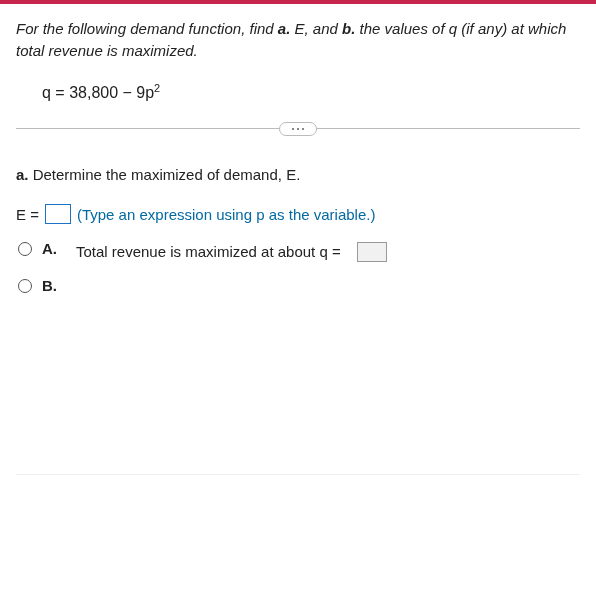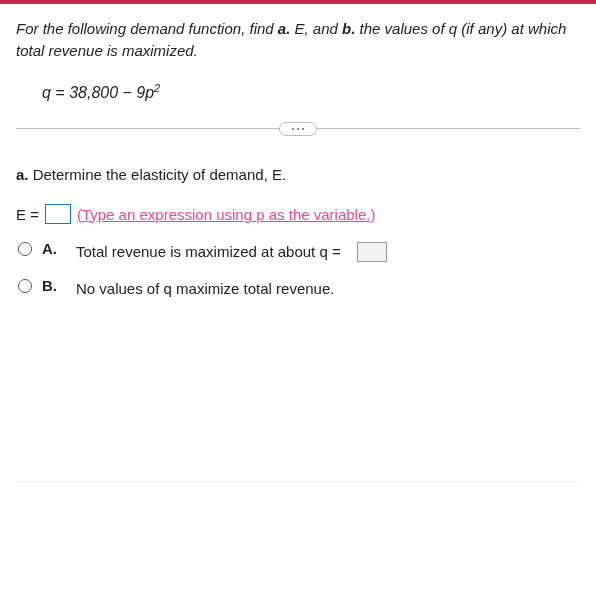--- a/index.html
+++ b/index.html
@@ -19,21 +19,20 @@
     padding: 14px 16px 16px 16px;
   }
   .question-text {
     line-height: 1.45;
     margin-bottom: 22px;
     font-style: italic;
   }
   .equation {
     margin: 0 0 20px 26px;
     font-size: 16px;
-    font-style: italic;
   }
   sup { font-size: 11px; vertical-align: super; line-height: 0; }
   .divider-wrap {
     position: relative;
     margin: 10px 0 28px 0;
     height: 14px;
     display: flex;
     align-items: center;
   }
   .divider-line {
@@ -82,22 +81,21 @@
   .input-box-gray {
     width: 30px;
     height: 20px;
     border: 1px solid #999;
     background: #f1f1f1;
     font-size: 13px;
     text-align: center;
     padding: 0;
   }
   .hint {
-    color: #ec4899;
-    text-decoration: underline;
+    color: #0369a1;
   }
   .choices {
     margin-top: 14px;
   }
   .choice {
     display: flex;
     align-items: flex-start;
     gap: 10px;
     margin-bottom: 14px;
     margin-left: 2px;
@@ -150,21 +148,21 @@
   <div class="divider-wrap">
     <hr class="divider-line">
     <div class="divider-pill">
       <span></span>
       <span></span>
       <span></span>
     </div>
   </div>
 
   <div class="part">
-    <b>a.</b><span> Determine the elasticity of demand, E.</span>
+    <b>a.</b><span> Determine the maximized of demand, E.</span>
   </div>
 
   <div class="answer-line">
     <span>E =</span>
     <input class="input-box" type="text" style="">
     <span class="hint">(Type an expression using p as the variable.)</span>
   </div>
 
 
   <div class="choices">
@@ -176,20 +174,19 @@
         <span class="inline-row">
           <span>Total revenue is maximized at about q =</span>
           <input class="input-box-gray" type="text" style="">
         </span><br>
       </div>
     </div>
 
     <div class="choice">
       <div class="radio"></div>
       <div class="choice-label">B.</div>
-      <div class="choice-body">No values of q maximize total revenue.</div>
     </div>
 
   </div>
 
   <div class="footer-line"></div>
 
 </div>
 
 </body></html>

